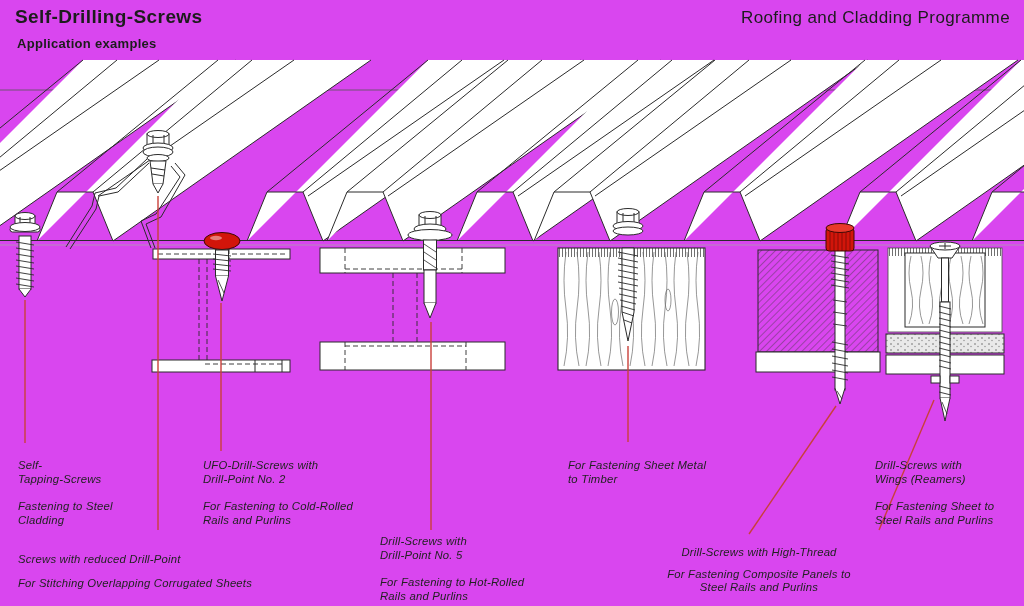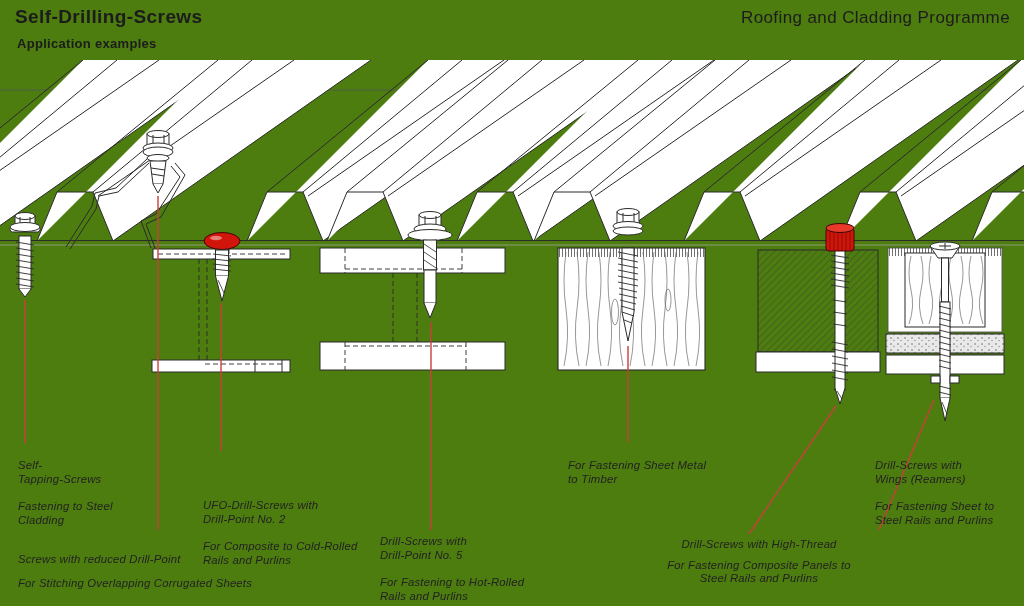--- a/index.html
+++ b/index.html
@@ -1,31 +1,31 @@
 <!DOCTYPE html>
 <html style="--leader-red: #c9403a; --screw-red: #d2150a; --screw-red-light: #e8392a;"><head>
 <meta charset="utf-8">
 <style>
   html,body{margin:0;padding:0;background:#fff;}
-  .page{position:relative;width:1024px;height:606px;background:#4d7c0f;overflow:hidden;
+  .page{position:relative;width:1024px;height:606px;background:#d946ef;overflow:hidden;
         font-family:"Liberation Sans","DejaVu Sans",sans-serif;color:#1c1c1c;}
   .title-left{position:absolute;left:15px;top:6px;font-size:19px;font-weight:bold;letter-spacing:.4px;}
   .title-right{position:absolute;right:14px;top:8px;font-size:17px;font-weight:normal;letter-spacing:.4px;}
   .subtitle{position:absolute;left:17px;top:36px;font-size:13px;font-weight:bold;letter-spacing:.3px;}
   svg.fig{position:absolute;left:0;top:0;}
   .lbl{position:absolute;font-size:11.3px;line-height:13.6px;letter-spacing:.2px;color:#222;font-style:italic;}
   .lbl .blk{margin:0 0 14px 0;}
   .pos-l1{left:18px;top:459px;}
   .pos-l2{left:18px;top:553px;}
   .pos-l2 .blk{margin-bottom:10px;}
-  .pos-l3{left:203px;top:459px;margin-top:40px;}
+  .pos-l3{left:203px;top:459px;}
   .pos-l4{left:380px;top:535px;}
   .pos-l5{left:568px;top:459px;}
   .pos-l6{left:638px;top:538px;width:242px;text-align:center;}
-  .pos-l6 .blk{margin-bottom:7px;}
+  .pos-l6 .blk{margin-bottom:7px;margin-top:8px;}
   .pos-l7{left:875px;top:459px;}
   .ln{white-space:nowrap;}
 </style>
 </head>
 <body>
 
 <div class="page">
 
   <div class="title-left">Self-Drilling-Screws</div>
   <div class="title-right">Roofing and Cladding Programme</div>
@@ -341,21 +341,21 @@
         <div class="ln">For Stitching Overlapping Corrugated Sheets</div>
       </div>
   </div>
 
   <div class="lbl pos-l3">
     <div class="blk">
         <div class="ln">UFO-Drill-Screws with</div>
       <div class="ln">Drill-Point No. 2</div>
       </div>
     <div class="blk">
-        <div class="ln">For Composite to Cold-Rolled</div>
+        <div class="ln">For Fastening to Cold-Rolled</div>
       <div class="ln">Rails and Purlins</div>
       </div>
   </div>
 
   <div class="lbl pos-l4">
     <div class="blk">
         <div class="ln">Drill-Screws with</div>
       <div class="ln">Drill-Point No. 5</div>
       </div>
     <div class="blk">

